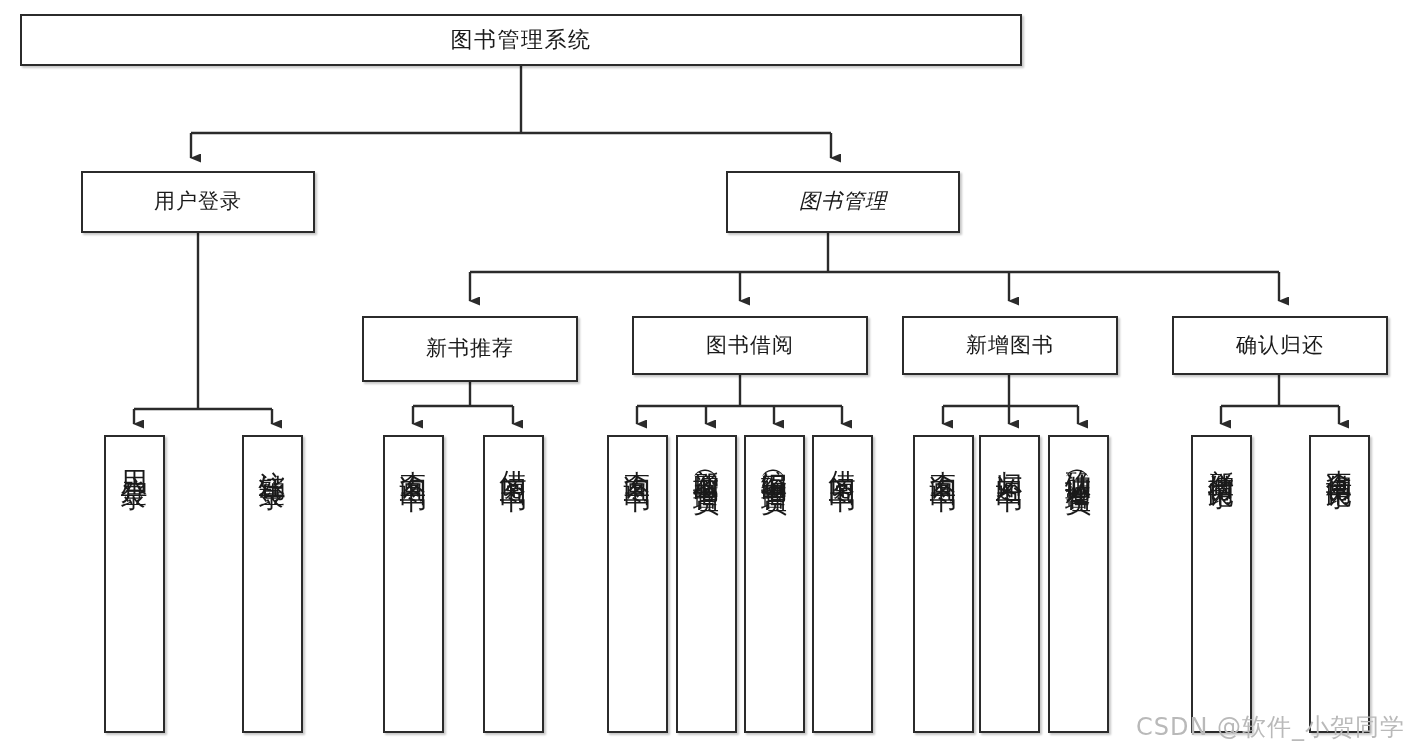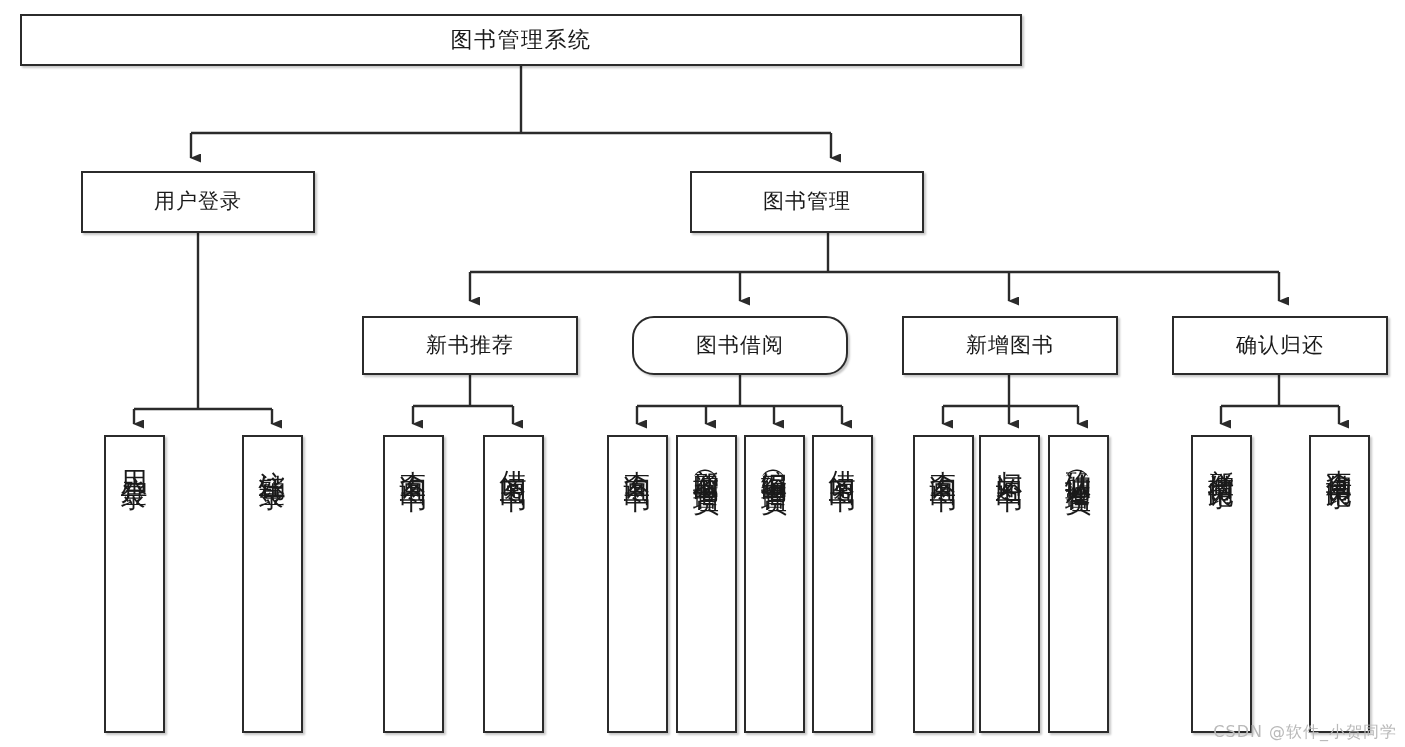--- a/index.html
+++ b/index.html
@@ -54,23 +54,23 @@
     writing-mode:vertical-rl;
     text-orientation:upright;
     font-size:27px;
     line-height:1.0;
     letter-spacing:5px;
     white-space:nowrap;
   }
   .node.vert.small .label{ font-size:26px; letter-spacing:3px; }
   .watermark{
     position:absolute;
-    right:8px;
+    right:0;
     bottom:4px;
-    font-size:16px;
+    font-size:24px;
     color:#b9b9b9;
     letter-spacing:1px;
     z-index:5;
     white-space:nowrap;
     user-select:none;
   }
 </style>
 </head>
 <body>
 
@@ -126,28 +126,28 @@
     </g>
   </svg>
 
   <div class="node horiz root" style="left:20px;top:14px;width:1002px;height:52px;">
     <span class="label">图书管理系统</span>
   </div>
 
   <div class="node horiz" style="left:81px;top:171px;width:234px;height:62px;">
     <span class="label">用户登录</span>
   </div>
-  <div class="node horiz" style="left:690px;top:171px;width:234px;height:62px;">
+  <div class="node horiz" style="left:726px;top:171px;width:234px;height:62px;font-style:italic;">
     <span class="label">图书管理</span>
   </div>
 
-  <div class="node horiz" style="left:362px;top:316px;width:216px;height:59px;">
+  <div class="node horiz" style="left:362px;top:316px;width:216px;height:66px;">
     <span class="label">新书推荐</span>
   </div>
-  <div class="node horiz" style="left:632px;top:316px;width:216px;height:59px;border-radius:22px;">
+  <div class="node horiz" style="left:632px;top:316px;width:236px;height:59px;">
     <span class="label">图书借阅</span>
   </div>
   <div class="node horiz" style="left:902px;top:316px;width:216px;height:59px;">
     <span class="label">新增图书</span>
   </div>
   <div class="node horiz" style="left:1172px;top:316px;width:216px;height:59px;">
     <span class="label">确认归还</span>
   </div>
 
   <div class="node vert" style="left:104px;top:435px;width:61px;height:298px;">

